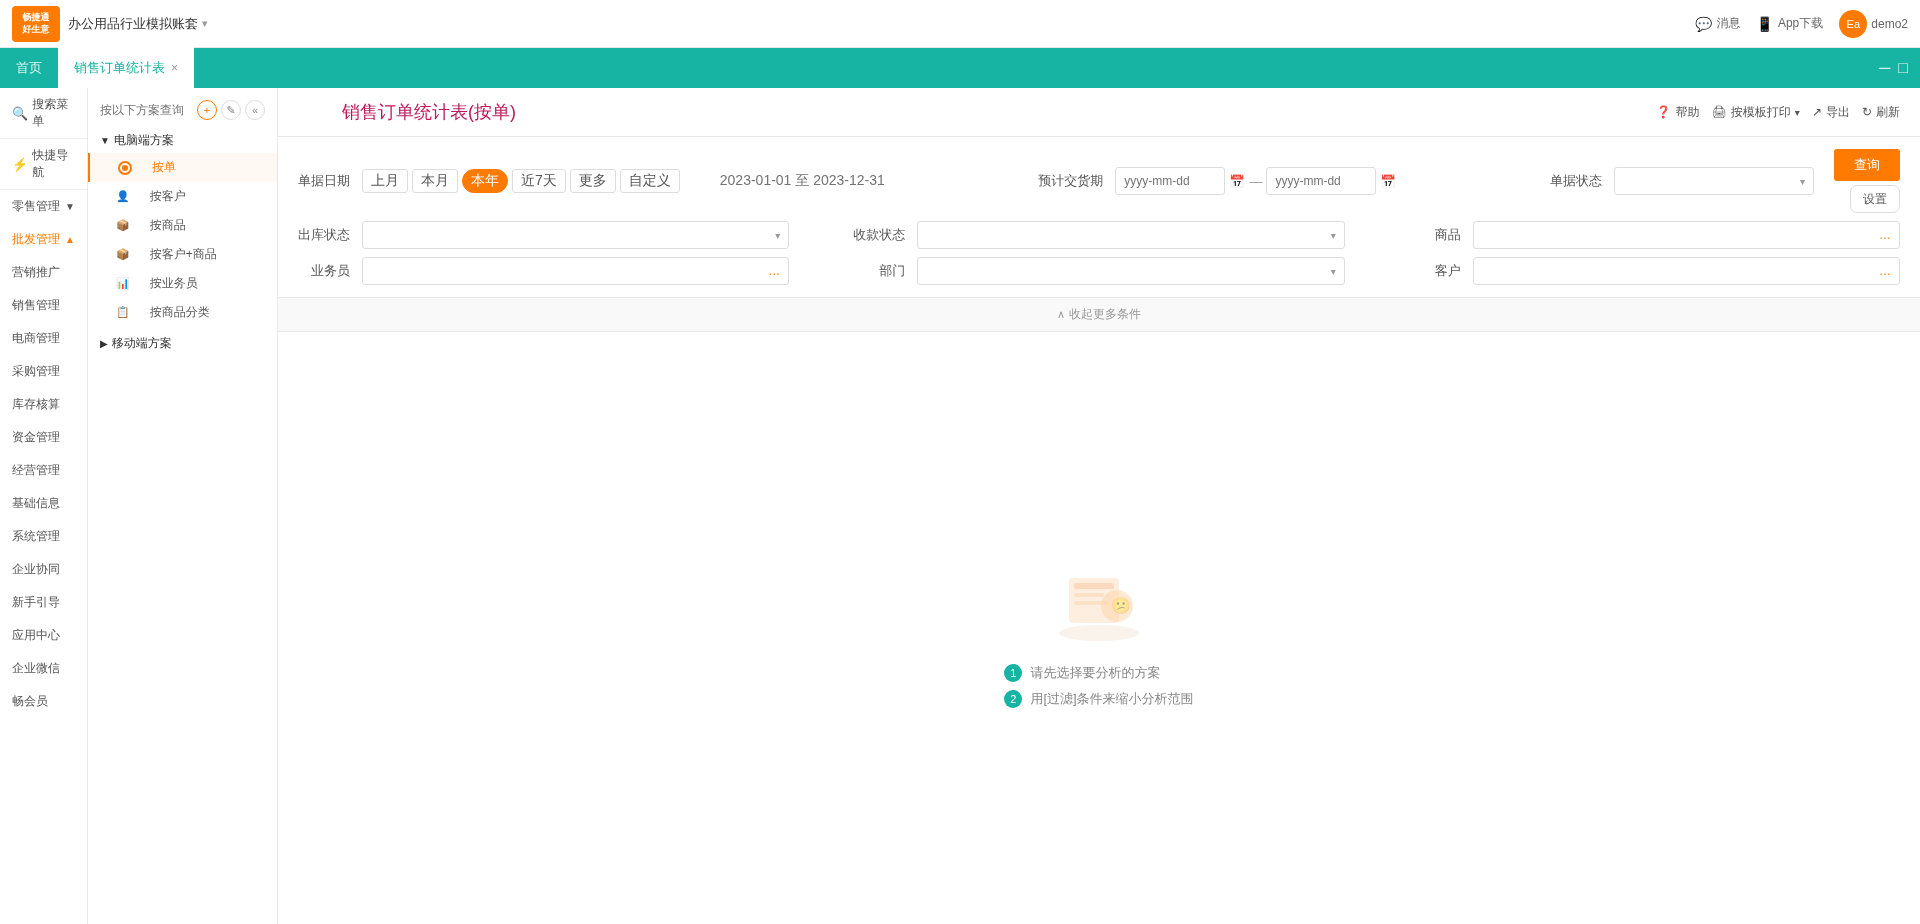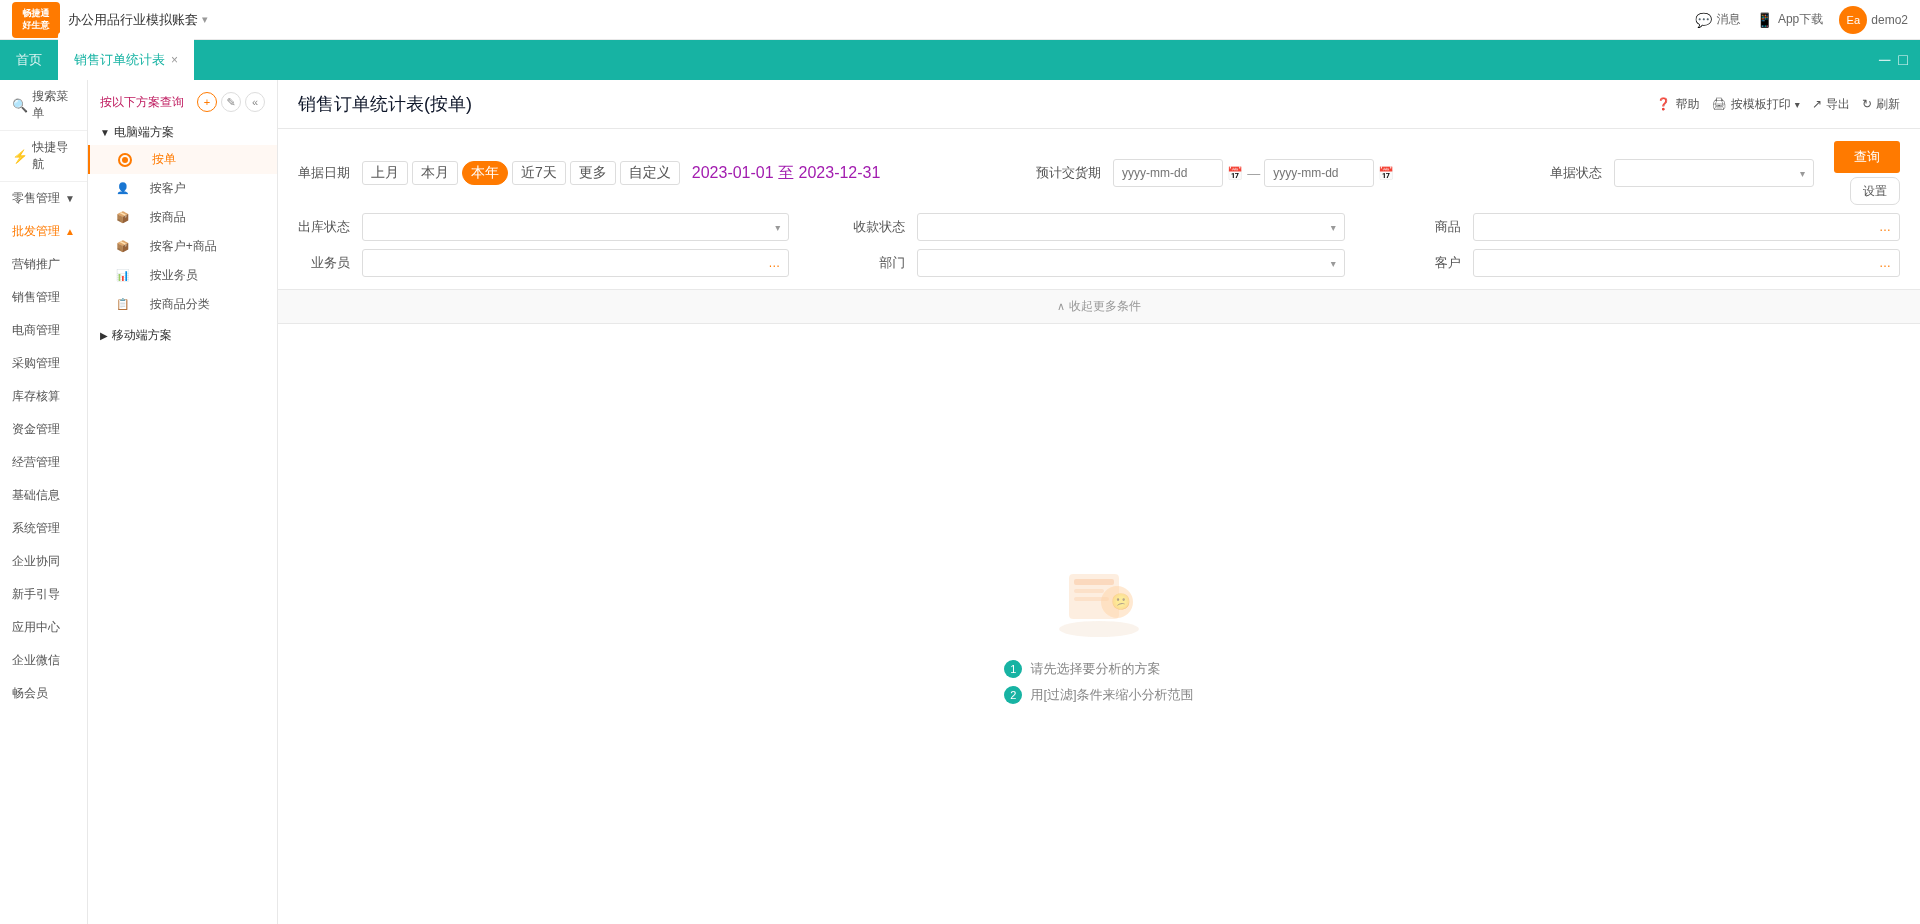--- a/index.html
+++ b/index.html
@@ -1,19 +1,19 @@
 <!DOCTYPE html>
 <html><head>
   <meta charset="utf-8">
   <style>
     * { box-sizing: border-box; margin: 0; padding: 0; }
     body { font-family: 'Microsoft YaHei', Arial, sans-serif; font-size: 13px; background: #f5f5f5; color: #333; height: 924px; overflow: hidden; display: flex; flex-direction: column; }
 
     
-    .top-bar { height: 40px; background: #fff; display: flex; align-items: center; justify-content: space-between; padding: 0 12px; border-bottom: 1px solid #e8e8e8; flex-shrink: 0; }
+    .top-bar { height: 48px; background: #fff; display: flex; align-items: center; justify-content: space-between; padding: 0 12px; border-bottom: 1px solid #e8e8e8; flex-shrink: 0; }
     .top-bar-left { display: flex; align-items: center; gap: 8px; }
     .logo-box { width: 48px; height: 36px; background: #ff7a00; border-radius: 4px; display: flex; align-items: center; justify-content: center; }
     .logo-box span { color: #fff; font-size: 10px; font-weight: bold; text-align: center; line-height: 1.2; }
     .app-title-dropdown { display: flex; align-items: center; gap: 4px; cursor: pointer; }
     .top-bar-right { display: flex; align-items: center; gap: 16px; }
     .top-bar-right-item { display: flex; align-items: center; gap: 4px; cursor: pointer; color: #666; font-size: 12px; }
     .avatar { width: 28px; height: 28px; border-radius: 50%; background: #ff7a00; display: flex; align-items: center; justify-content: center; color: #fff; font-size: 11px; }
 
     
     .tab-bar { height: 40px; background: #17b3a3; display: flex; align-items: center; padding: 0 0; flex-shrink: 0; }
@@ -32,33 +32,33 @@
     .sidebar-group.active { color: #ff7a00; }
     .search-menu { padding: 8px 12px; display: flex; align-items: center; gap: 4px; border-bottom: 1px solid #f0f0f0; cursor: pointer; color: #555; font-size: 12px; }
     .quick-nav { padding: 8px 12px; display: flex; align-items: center; gap: 4px; border-bottom: 1px solid #f0f0f0; cursor: pointer; color: #555; font-size: 12px; }
 
     
     .content-area { flex: 1; display: flex; overflow: hidden; }
 
     
     .scheme-panel { width: 190px; background: #fff; border-right: 1px solid #e8e8e8; flex-shrink: 0; padding: 8px 0; overflow-y: auto; }
     .scheme-panel-header { display: flex; align-items: center; justify-content: space-between; padding: 4px 12px 8px; }
-    .scheme-panel-title { font-size: 12px; color: #be185d; font-weight: 500; }
+    .scheme-panel-title { font-size: 12px; color: #737373; font-weight: 500; }
     .scheme-panel-actions { display: flex; align-items: center; gap: 4px; }
     .scheme-panel-action-btn { width: 20px; height: 20px; border-radius: 50%; border: 1px solid #ddd; display: flex; align-items: center; justify-content: center; cursor: pointer; font-size: 11px; color: #888; }
     .scheme-category { padding: 4px 12px; font-size: 12px; color: #333; display: flex; align-items: center; gap: 4px; cursor: pointer; }
     .scheme-item { padding: 6px 12px 6px 28px; font-size: 12px; color: #555; cursor: pointer; display: flex; align-items: center; gap: 20px; }
     .scheme-item.active { color: #ff7a00; background: #fff8f3; border-left: 2px solid #ff7a00; }
 
     
     .main-content { flex: 1; display: flex; flex-direction: column; overflow: hidden; }
 
     
     .page-header { background: #fff; padding: 12px 20px 0; border-bottom: 1px solid #e8e8e8; flex-shrink: 0; display: flex; align-items: center; justify-content: space-between; }
-    .page-title { font-size: 18px; font-weight: 500; color: #0f172a; padding-bottom: 12px; }
+    .page-title { font-size: 18px; font-weight: 500; color: #be185d; padding-bottom: 12px; margin-left: 44px; }
     .page-header-actions { display: flex; align-items: center; gap: 12px; padding-bottom: 12px; }
     .header-action-btn { display: flex; align-items: center; gap: 4px; cursor: pointer; color: #555; font-size: 12px; }
 
     
     .filter-area { background: #fff; padding: 12px 20px; border-bottom: 1px solid #e8e8e8; flex-shrink: 0; }
     .filter-row { display: flex; align-items: center; gap: 12px; margin-bottom: 8px; flex-wrap: wrap; }
     .filter-row:last-child { margin-bottom: 0; }
     .filter-label { font-size: 13px; color: #555; white-space: nowrap; min-width: 52px; text-align: right; }
     .date-group { display: flex; align-items: center; gap: 4px; }
     .date-input { height: 28px; border: 1px solid #ddd; border-radius: 3px; padding: 0 8px; font-size: 12px; outline: none; width: 110px; color: #bbb; }
@@ -273,21 +273,21 @@
           <span class="filter-label">单据日期</span>
           <div class="btn-group">
             <button class="date-btn">上月</button>
             <button class="date-btn">本月</button>
             <button class="date-btn active">本年</button>
             <button class="date-btn">近7天</button>
             <button class="date-btn">更多</button>
             <button class="date-btn">自定义</button>
           </div>
           <div class="date-group">
-            <span style="font-size:16px;color:#a21caf;">2023-01-01 至 2023-12-31</span>
+            <span style="font-size:14px;color:#737373;margin-left:28px;">2023-01-01 至 2023-12-31</span>
           </div>
 
           <div style="flex:1;"></div>
 
           <span class="filter-label">预计交货期</span>
           <div class="date-group">
             <input class="date-input" type="text" placeholder="yyyy-mm-dd" style="">
             <span class="date-icon">📅</span>
             <span class="date-sep">—</span>
             <input class="date-input" type="text" placeholder="yyyy-mm-dd" style="">

